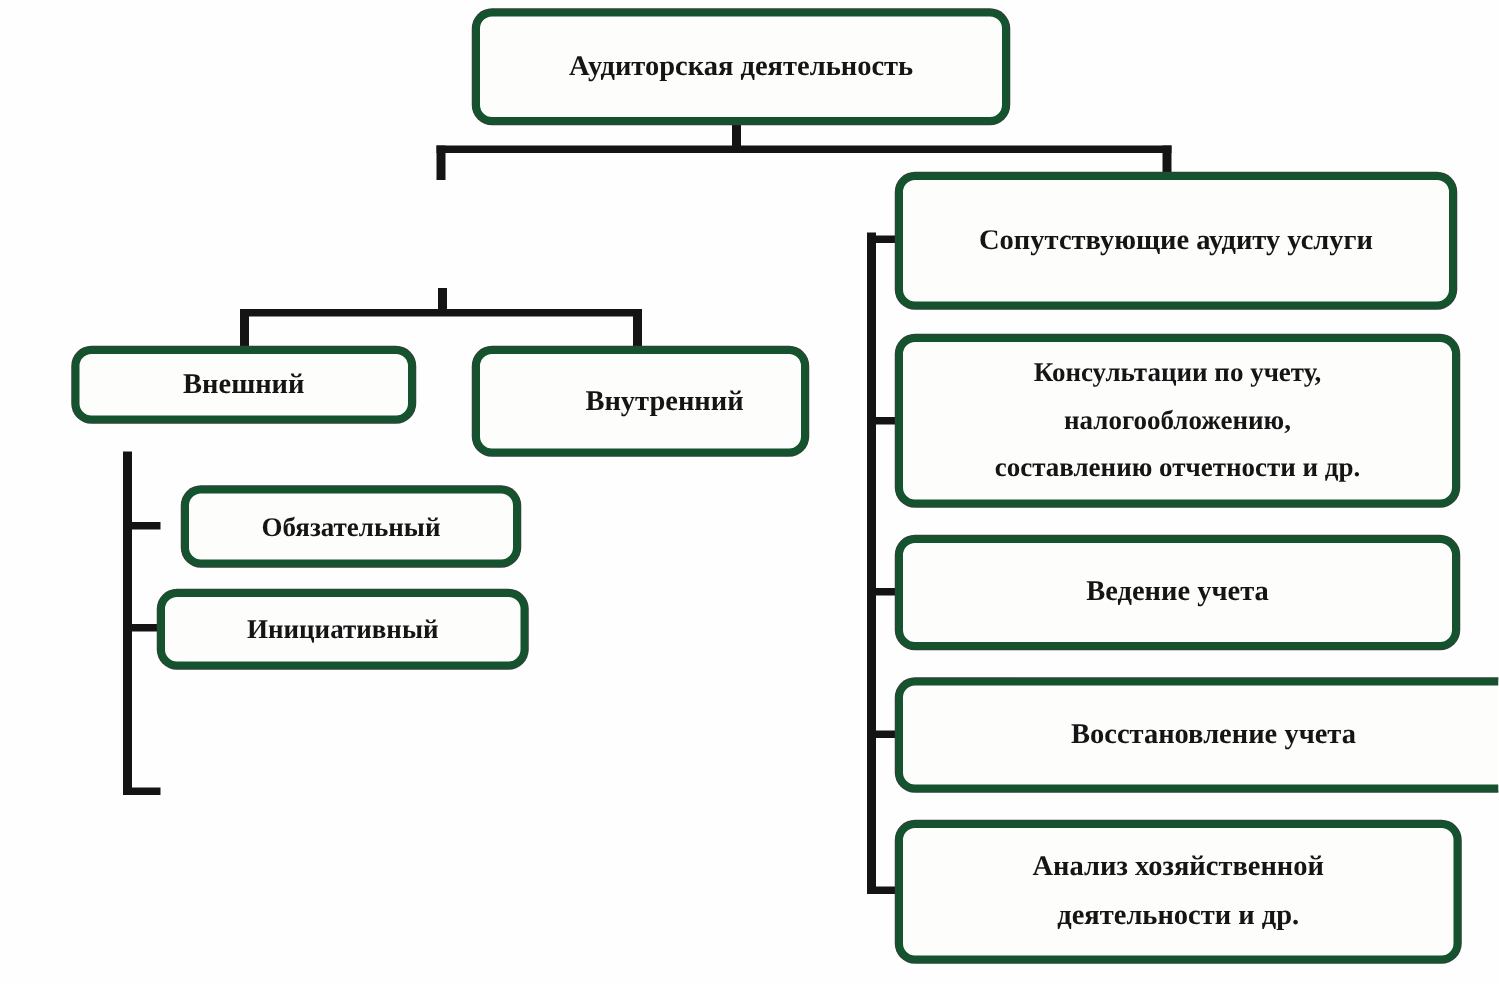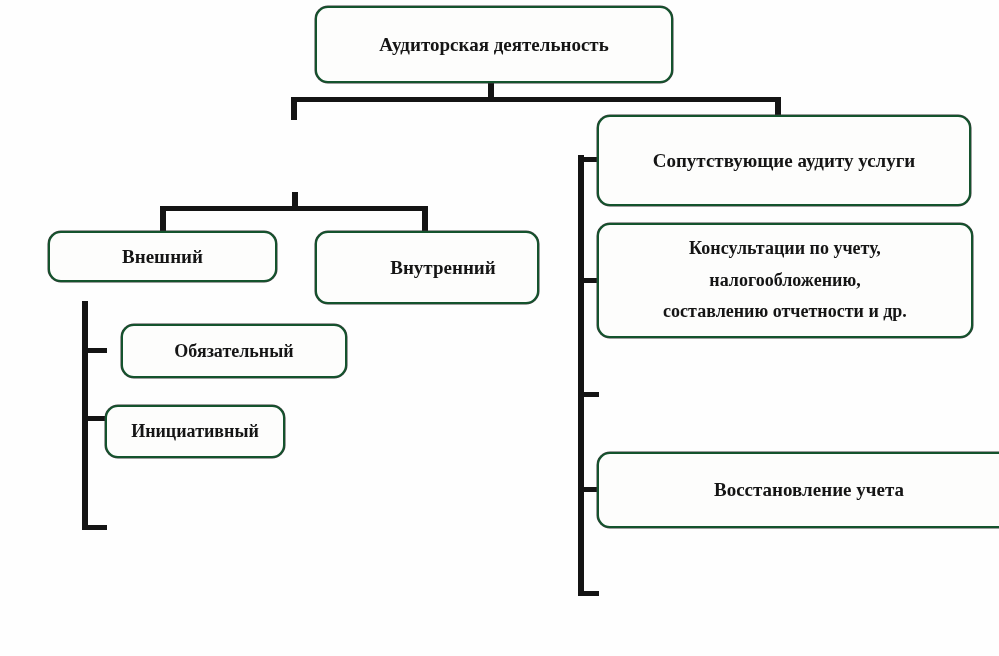--- a/index.html
+++ b/index.html
@@ -12,21 +12,21 @@
     width: 999px;
     height: 656px;
     background: #fefefe;
     font-family: "Liberation Serif", "DejaVu Serif", serif;
     overflow: hidden;
   }
   .node {
     position: absolute;
     box-sizing: border-box;
     background: #fdfdfc;
-    border: 2px solid #14532d;
+    border: 5px solid #14532d;
     border-radius: 13px;
     display: flex;
     align-items: center;
     justify-content: center;
     text-align: center;
     color: #151515;
     font-weight: bold;
     font-size: 19px;
     line-height: 1.35;
     white-space: pre-line;
@@ -41,21 +41,21 @@
     background: #141414;
   }
 
   
   #n-root        { left: 315px; top: 6px;   width: 358px; height: 77px; }
   #n-audit       { left: 180px; top: 117px; width: 228px; height: 77px; }
   #n-related     { left: 597px; top: 115px; width: 374px; height: 91px; }
   #n-external    { left: 48px;  top: 231px; width: 229px; height: 51px; }
   #n-internal    { left: 315px; top: 231px; width: 224px; height: 73px; padding-left: 32px; }
   #n-mandatory   { left: 121px; top: 324px; width: 226px; height: 54px; font-size: 18px; }
-  #n-initiative  { left: 105px; top: 393px; width: 180px; height: 53px; font-size: 18px; margin-top: 12px; }
+  #n-initiative  { left: 105px; top: 393px; width: 247px; height: 53px; font-size: 18px; }
   #n-special     { left: 105px; top: 471px; width: 227px; height: 114px; font-size: 18px; line-height: 1.75; }
   #n-consulting  { left: 597px; top: 223px; width: 376px; height: 115px; font-size: 18px; line-height: 1.75; justify-content: center; }
   #n-bookkeeping { left: 597px; top: 357px; width: 376px; height: 76px; }
   #n-restoration { left: 597px; top: 452px; width: 424px; height: 76px; }
   #n-analysis    { left: 597px; top: 547px; width: 377px; height: 95px; line-height: 1.7; }
 
   
   #c-root-drop     { left: 488px; top: 80px;  width: 6px;   height: 20px; }
   #c-top-bar       { left: 291px; top: 97px;  width: 490px; height: 5px; }
   #c-top-left-drop { left: 291px; top: 97px;  width: 6px;   height: 23px; }
@@ -124,19 +124,26 @@
     <span class="label">Инициативный</span>
   </div>
 
 
   <div class="node" id="n-consulting">
     <span class="label">Консультации по учету,
 налогообложению,
 составлению отчетности и др.</span>
   </div>
 
+  <div class="node" id="n-bookkeeping">
+    <span class="label">Ведение учета</span>
+  </div>
 
   <div class="node" id="n-restoration">
     <span class="label">Восстановление учета</span>
   </div>
 
+  <div class="node" id="n-analysis">
+    <span class="label">Анализ хозяйственной
+деятельности и др.</span>
+  </div>
 
 </div>
 
 </body></html>

